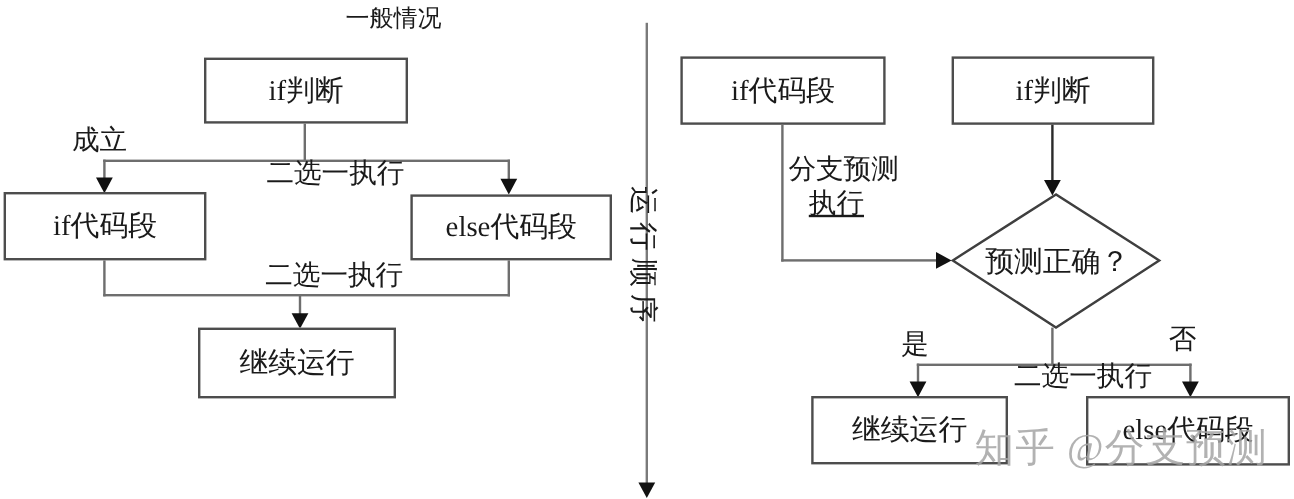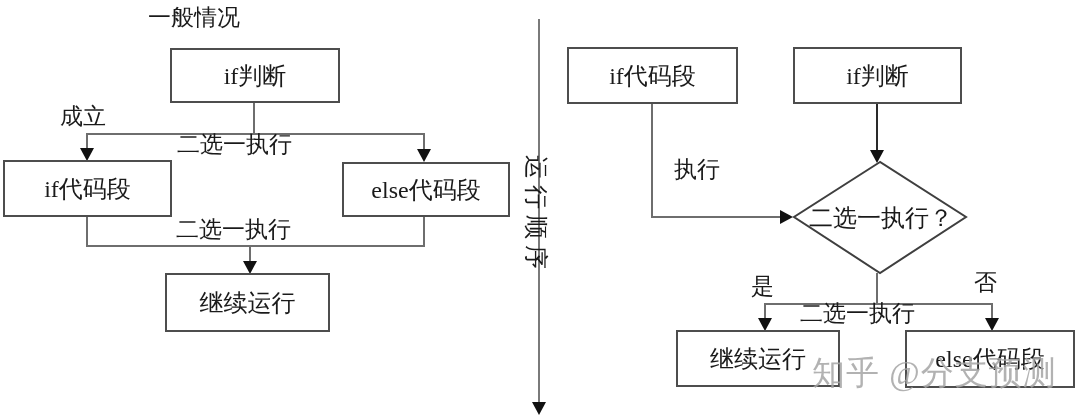--- a/index.html
+++ b/index.html
@@ -19,24 +19,24 @@
     font-size:24px;line-height:1;
     box-sizing:border-box;
   }
   .lbl{
     position:absolute;
     font-size:23px;line-height:1.1;
     white-space:nowrap;
   }
   .title{
     position:absolute;
-    font-size:23px;line-height:1.1;
-    text-align:left;
+    font-size:20px;line-height:1.1;
+    text-align:right;
   }
-  .center{text-align:left;}
+  .center{text-align:right;}
   .hline{position:absolute;height:2px;background:#6e6e6e;}
   .vline{position:absolute;width:2px;background:#6e6e6e;}
   .arr-down{
     position:absolute;width:0;height:0;
     border-left:7px solid transparent;
     border-right:7px solid transparent;
     border-top:13px solid #111111;
   }
   .arr-right{
     position:absolute;width:0;height:0;
@@ -107,29 +107,30 @@
   <div class="rotated" style="left:479px;top:202px;width:120px;height:26px;">运行顺序</div>
 
 
   <div class="box" style="left:567px;top:47px;width:171px;height:57px;">if代码段</div>
   <div class="box" style="left:793px;top:47px;width:169px;height:57px;">if判断</div>
 
   <div class="vline" style="left:651px;top:104px;height:114px;"></div>
   <div class="hline" style="left:651px;top:216px;width:130px;"></div>
   <div class="arr-right" style="left:780px;top:210px;"></div>
 
-  <div class="lbl" style="left:674px;top:157px;">执行</div>
+  <div class="lbl" style="left:657px;top:128px;">分支预测</div>
+  <div class="lbl" style="left:674px;top:157px;text-decoration:underline;">执行</div>
 
   <div class="vline" style="left:876px;top:104px;height:48px;background:#2a2a2a;"></div>
   <div class="arr-down" style="left:870px;top:150px;"></div>
 
   <svg class="diamond-svg" style="left:790px;top:156px;" width="182" height="122" viewBox="0 0 182 122">
     <polygon points="90,6 4,61 90,117 176,61" fill="#ffffff" stroke="#3f3f3f" stroke-width="2"></polygon>
   </svg>
-  <div class="diamond-text" style="left:806px;top:200px;width:150px;height:36px;">二选一执行？</div>
+  <div class="diamond-text" style="left:806px;top:200px;width:150px;height:36px;">预测正确？</div>
 
   <div class="vline" style="left:876px;top:273px;height:32px;"></div>
   <div class="hline" style="left:764px;top:303px;width:229px;"></div>
   <div class="vline" style="left:764px;top:303px;height:17px;"></div>
   <div class="arr-down" style="left:758px;top:318px;"></div>
   <div class="vline" style="left:991px;top:303px;height:17px;"></div>
   <div class="arr-down" style="left:985px;top:318px;"></div>
 
   <div class="lbl" style="left:751px;top:274px;">是</div>
   <div class="lbl" style="left:974px;top:270px;">否</div>

